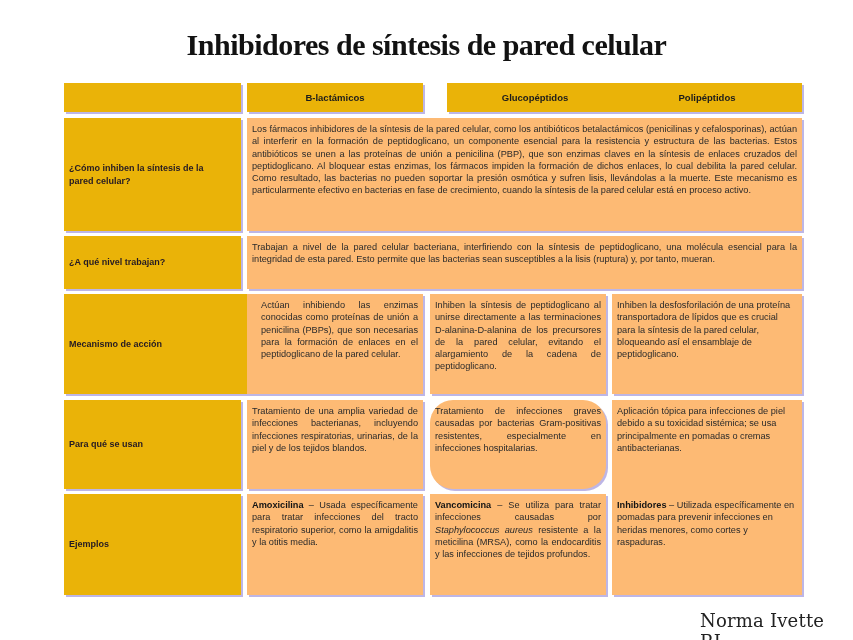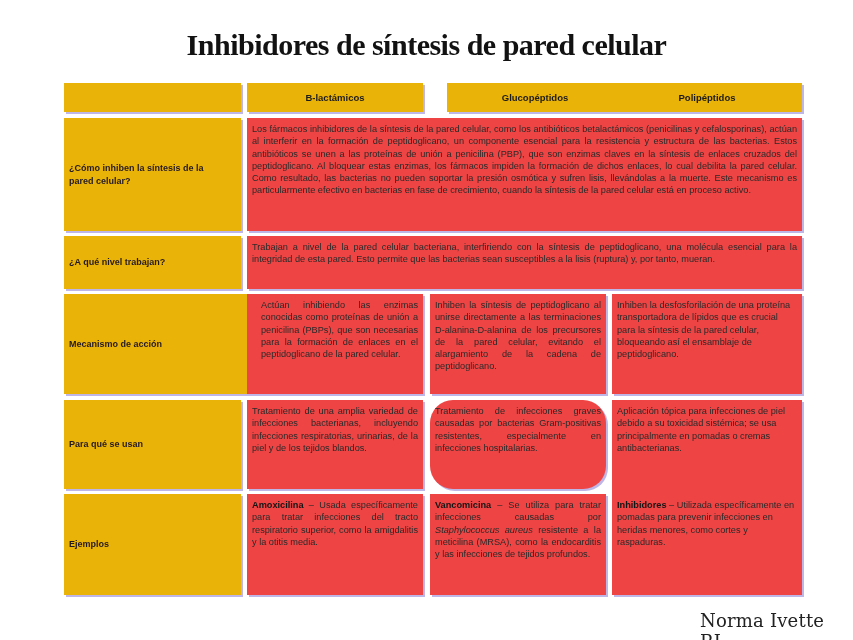--- a/index.html
+++ b/index.html
@@ -24,21 +24,21 @@
       font-weight: bold;
       font-size: 30px;
       letter-spacing: -0.5px;
       color: #121212;
     }
     .cell {
       position: absolute;
       box-shadow: 2px 2px 0 #bdb6e6;
     }
     .pink { background: #eab308; }
-    .beige { background: #ef4444; }
+    .beige { background: #fdba74; }
     .head-cell {
       display: flex;
       align-items: center;
       justify-content: center;
       font-weight: bold;
       font-size: 9.5px;
       color: #1c1c1c;
     }
     .label-cell {
       display: flex;

